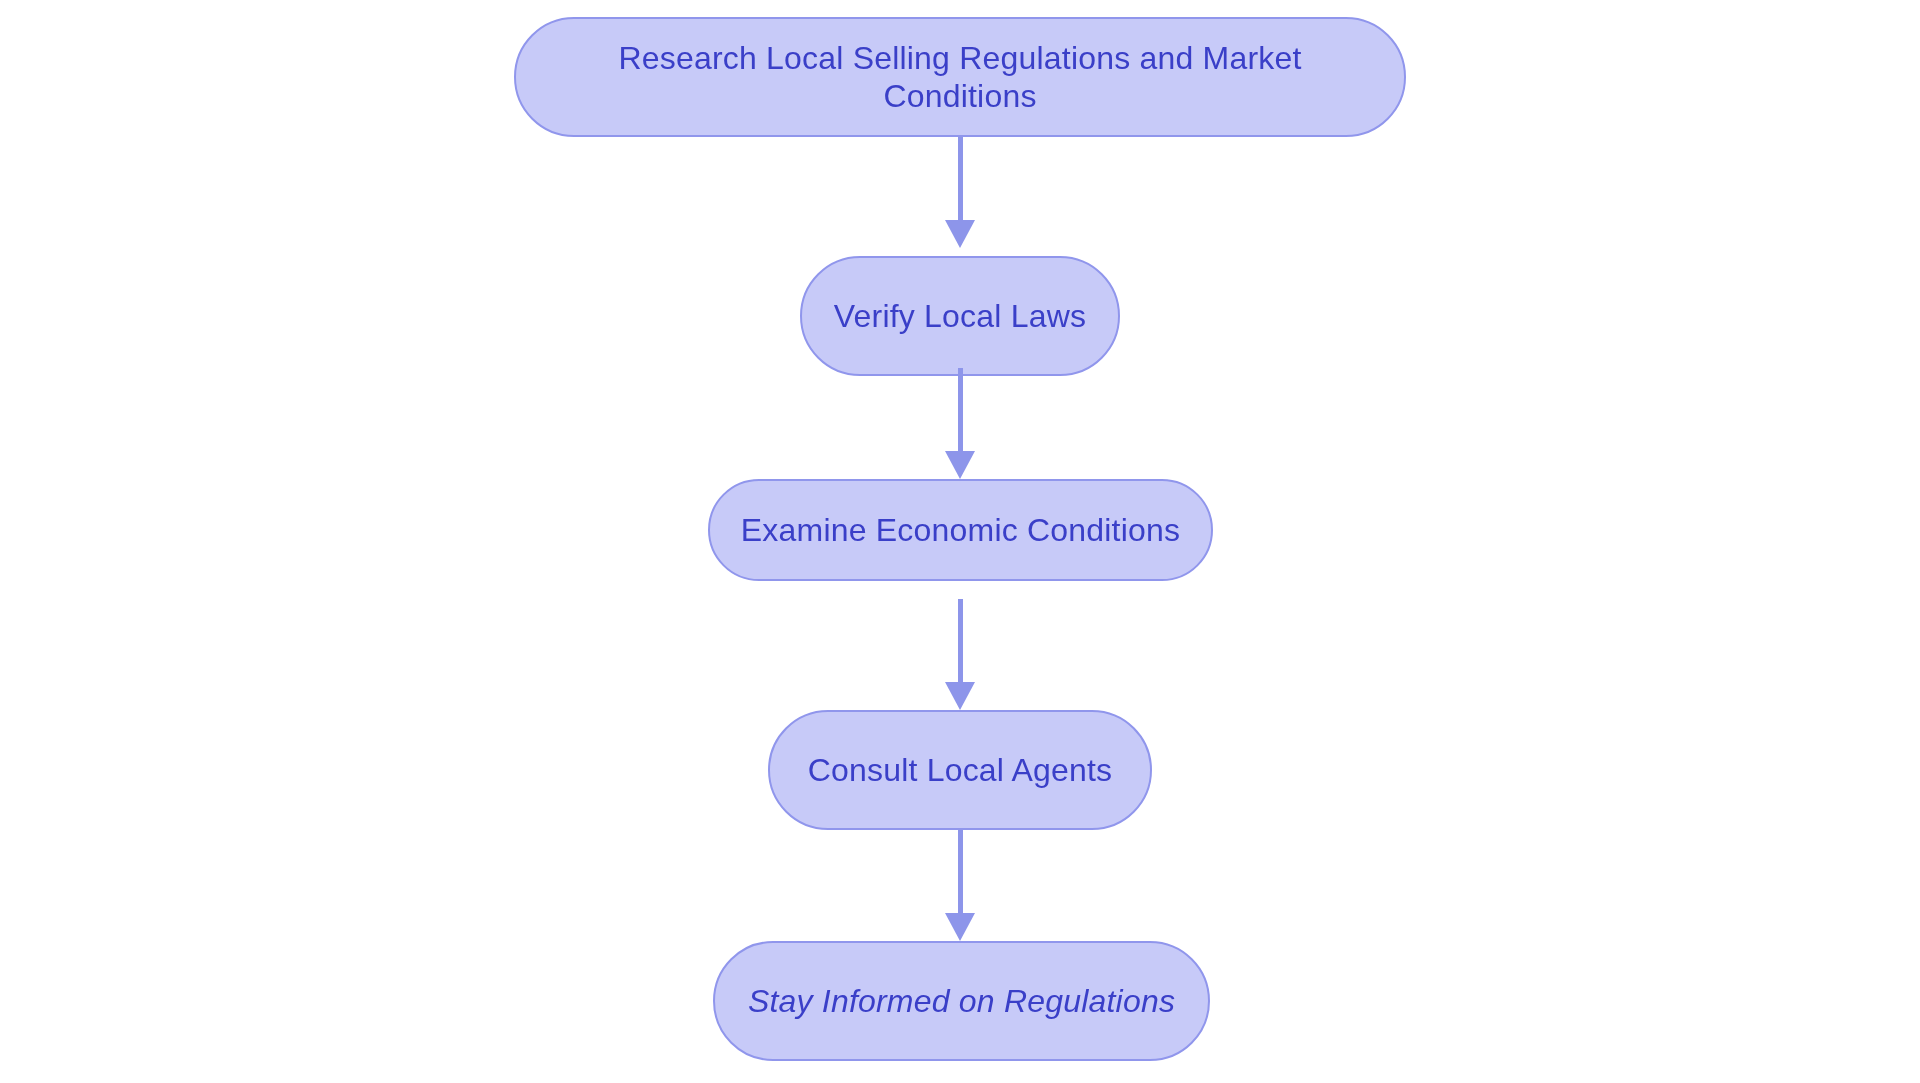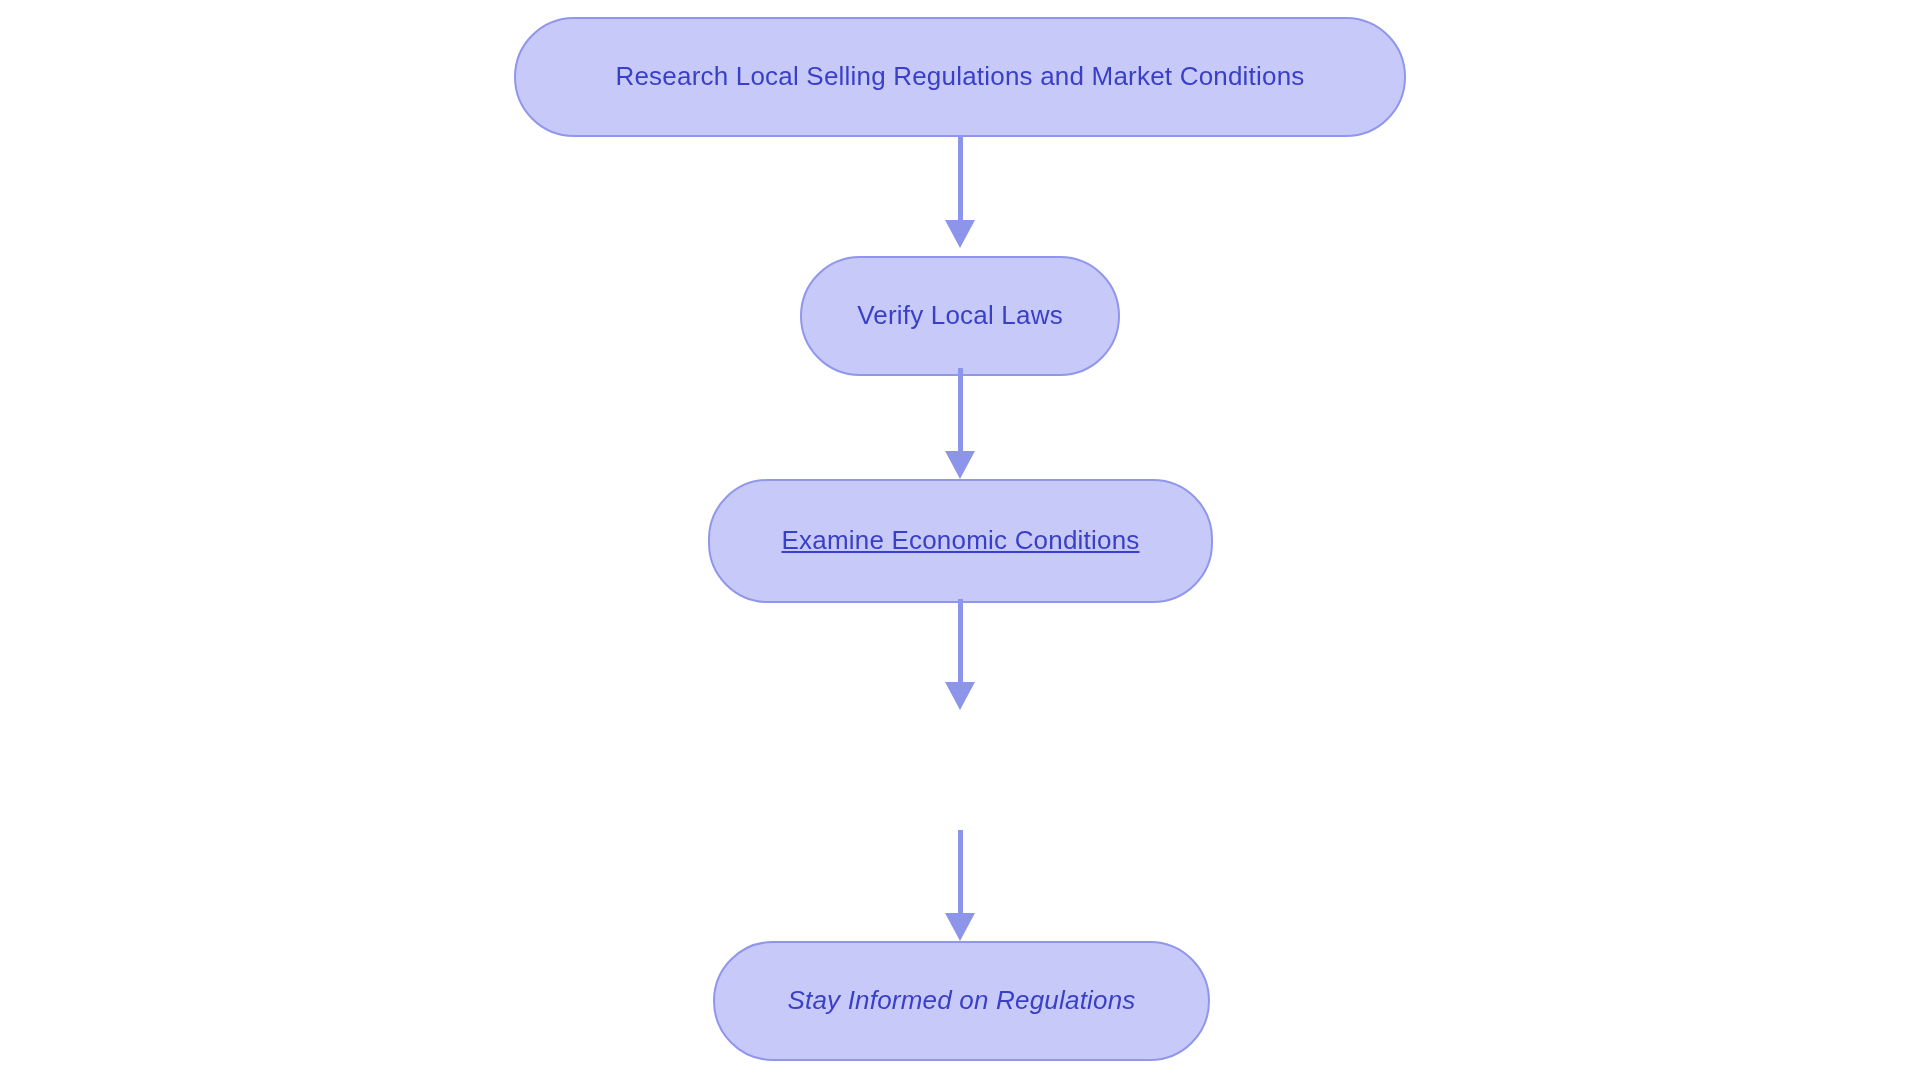--- a/index.html
+++ b/index.html
@@ -19,29 +19,29 @@
     position: absolute;
     box-sizing: border-box;
     display: flex;
     align-items: center;
     justify-content: center;
     text-align: center;
     background: var(--node-fill, #c7caf8);
     border: 2px solid var(--node-border, #9096ec);
     border-radius: 60px;
     color: var(--node-text, #3a3fc8);
-    font-size: 26px;
+    font-size: 32px;
     font-weight: 400;
     letter-spacing: 0.2px;
     line-height: 1.2;
     padding: 4px 30px;
   }
   .node-1 { left: 514px; top: 17px;  width: 892px; height: 120px; }
   .node-2 { left: 800px; top: 256px; width: 320px; height: 120px; }
-  .node-3 { left: 708px; top: 479px; width: 505px; height: 124px; text-decoration: underline; }
+  .node-3 { left: 708px; top: 479px; width: 505px; height: 102px; }
   .node-4 { left: 768px; top: 710px; width: 384px; height: 120px; }
   .node-5 { left: 713px; top: 941px; width: 497px; height: 120px; font-style: italic; }
 
   .arrow {
     position: absolute;
     left: 945px;
     width: 30px;
     display: flex;
     flex-direction: column;
     align-items: center;
@@ -83,20 +83,21 @@
     <div class="arrow-head"></div>
   </div>
 
   <div class="node node-3">Examine Economic Conditions</div>
 
   <div class="arrow arrow-3">
     <div class="arrow-stem"></div>
     <div class="arrow-head"></div>
   </div>
 
+  <div class="node node-4">Consult Local Agents</div>
 
   <div class="arrow arrow-4">
     <div class="arrow-stem"></div>
     <div class="arrow-head"></div>
   </div>
 
   <div class="node node-5">Stay Informed on Regulations</div>
 
 </div>
 

